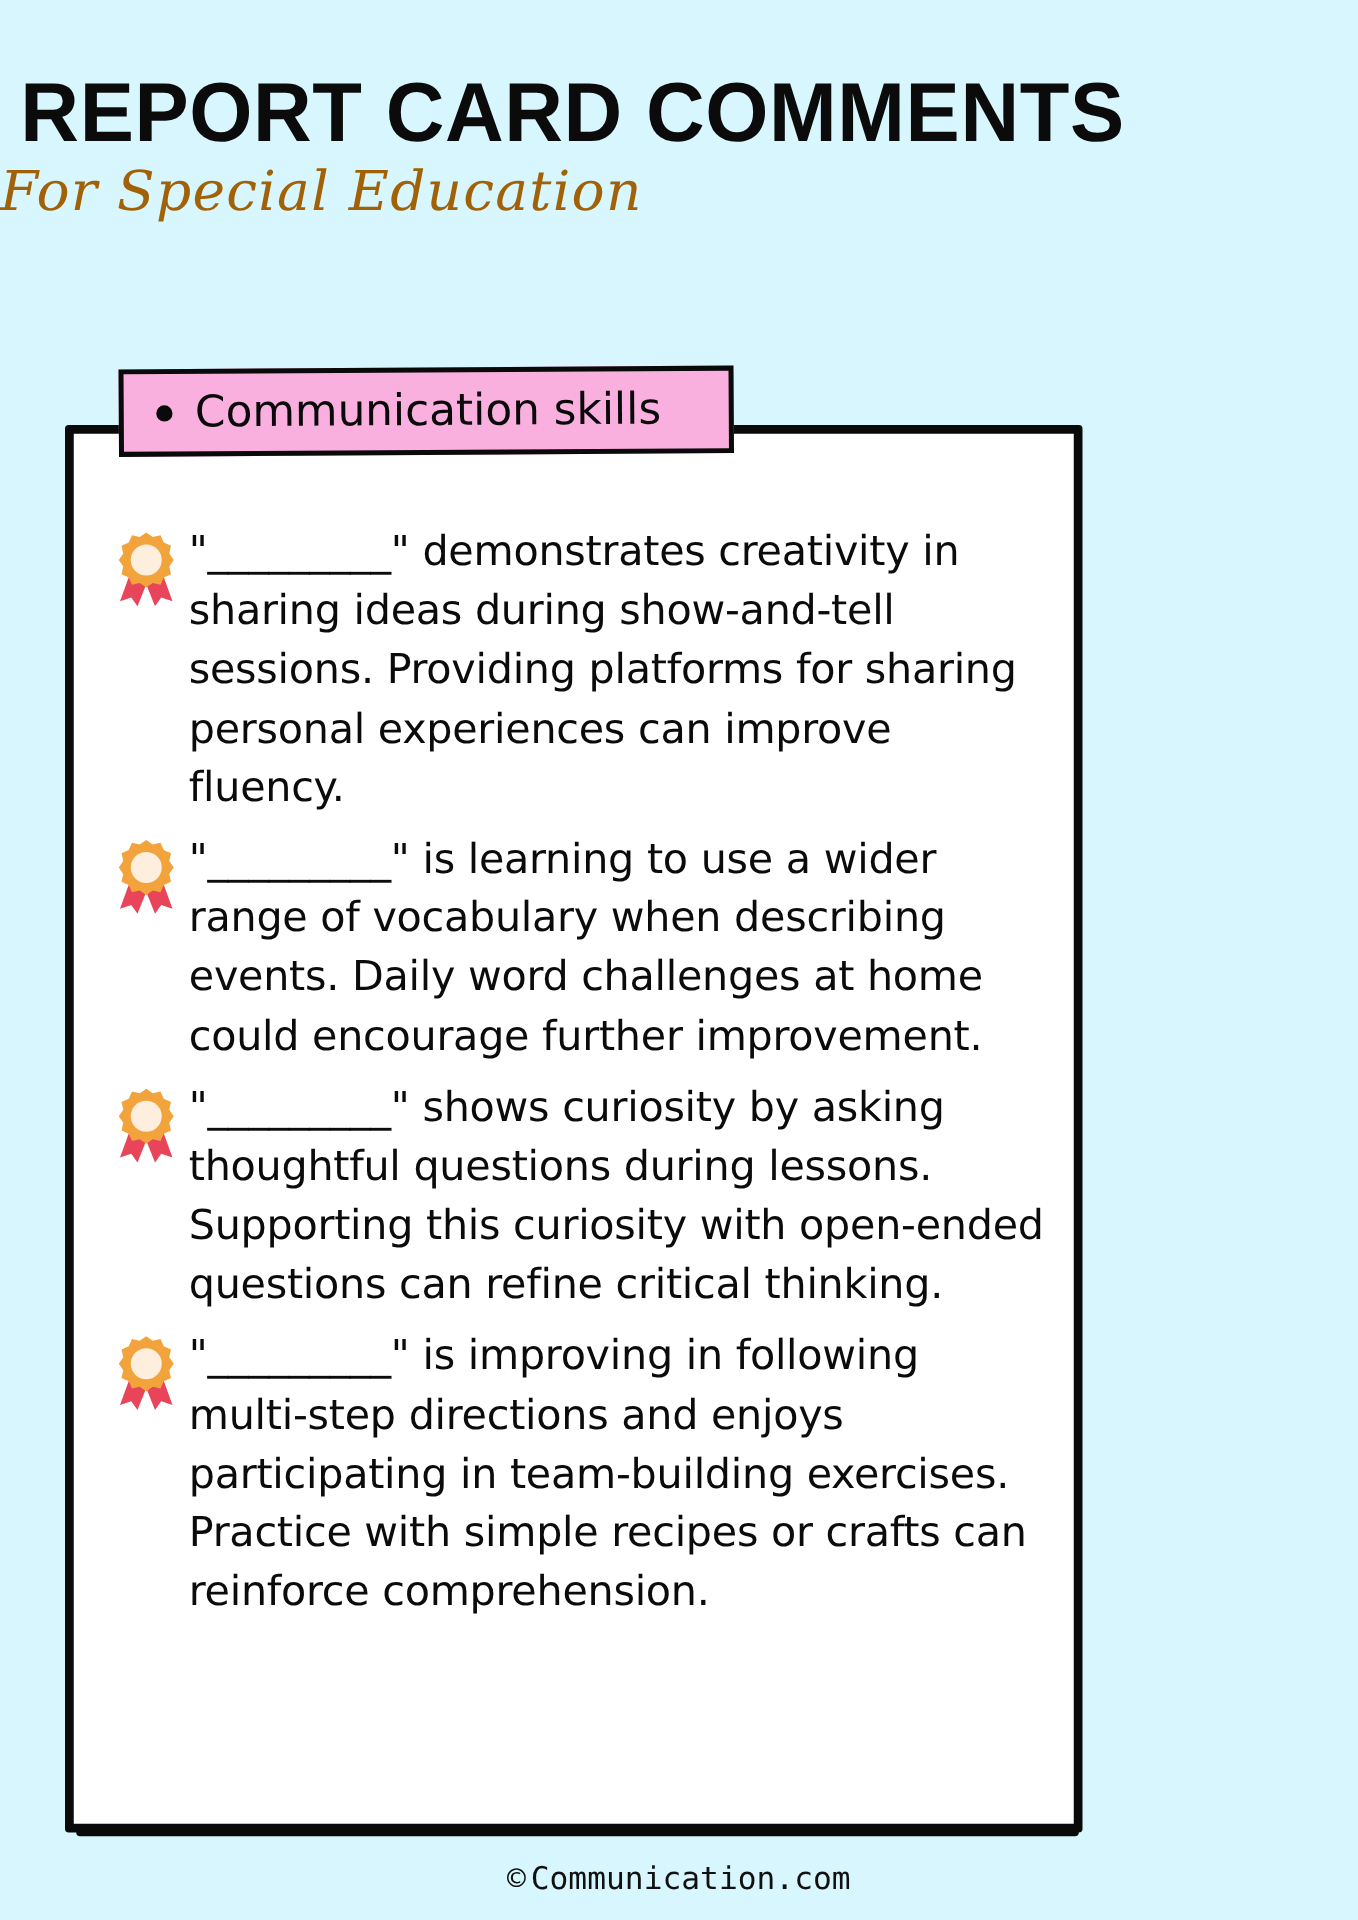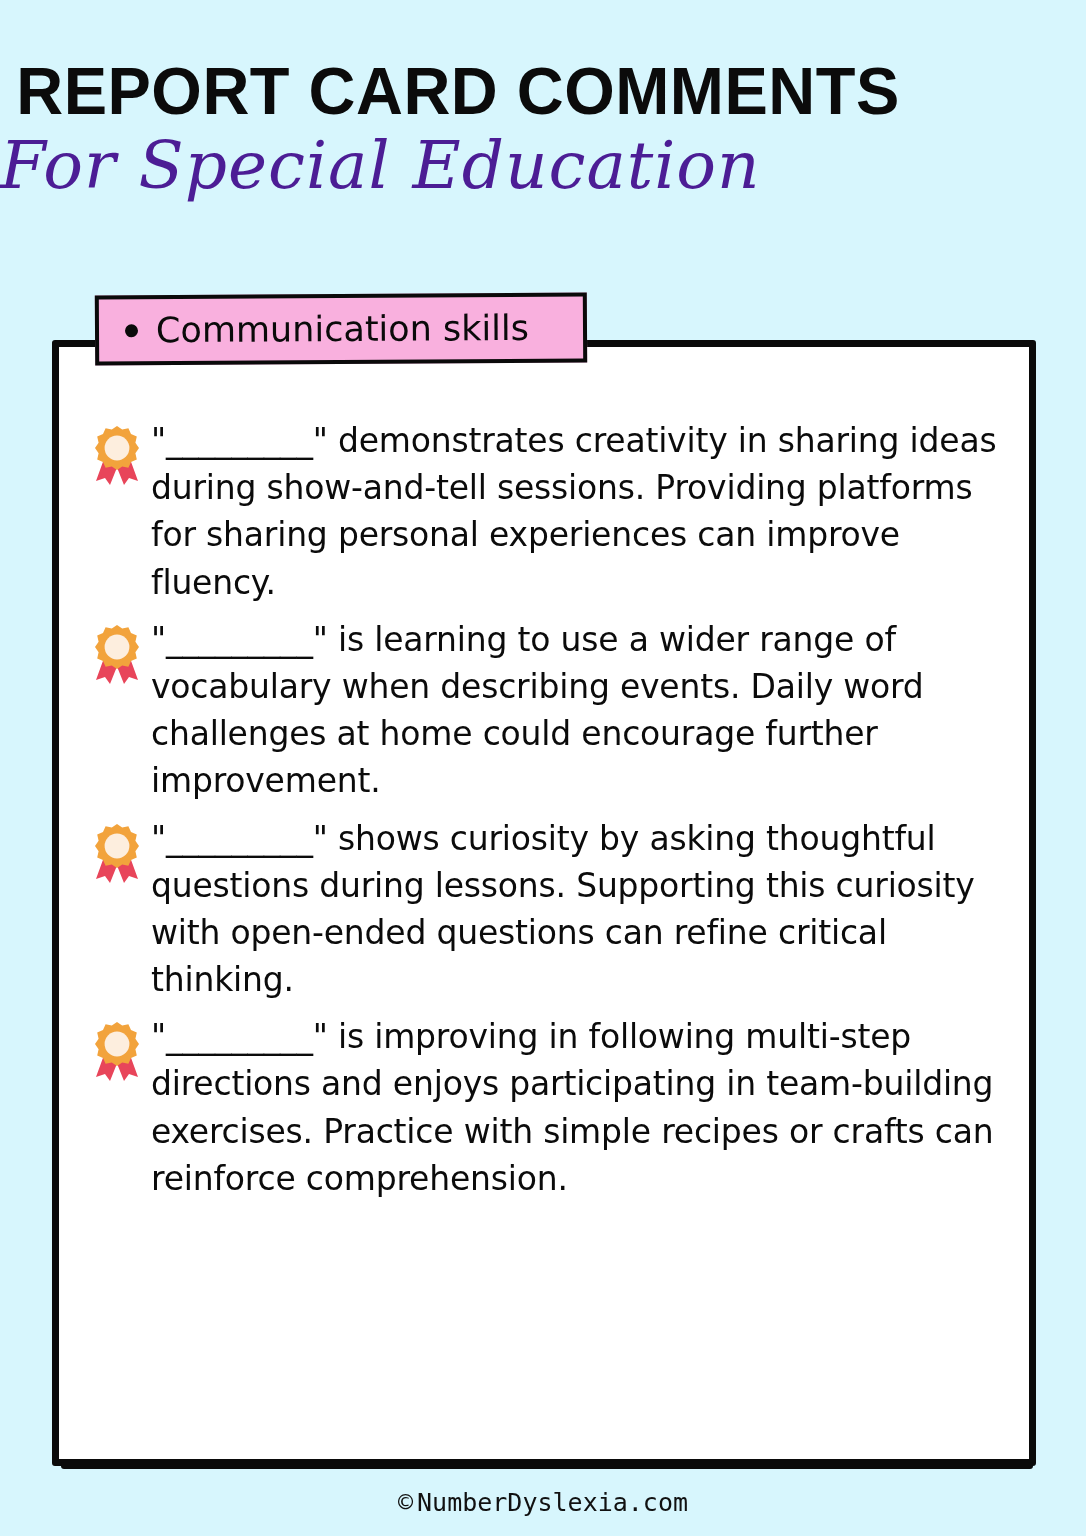--- a/index.html
+++ b/index.html
@@ -27,33 +27,33 @@
     letter-spacing: 0.5px;
     color: #0b0b0b;
     line-height: 1.05;
     margin: 0;
     transform: scaleX(0.97);
   }
   .subtitle {
     font-family: "DejaVu Serif", serif;
     font-style: italic;
     font-weight: normal;
-    font-size: 66px;
-    color: #4c1d95;
+    font-size: 44px;
+    color: #a16207;
     line-height: 1.1;
     margin: 4px 0 0 0;
     letter-spacing: 1px;
   }
 
   
   .card-wrap {
     position: absolute;
     left: 52px;
     top: 340px;
-    width: 984px;
+    width: 814px;
     height: 1126px;
   }
   .card {
     position: absolute;
     inset: 0;
     background: #ffffff;
     border: 7px solid #0a0a0a;
     border-radius: 3px;
     box-sizing: border-box;
   }
@@ -208,14 +208,14 @@
           </svg>
         </span>
         <span class="bullet-text">"_________" is improving in following multi-step directions and enjoys participating in team-building exercises. Practice with simple recipes or crafts can reinforce comprehension.</span>
       </div>
 
     </div>
   </div>
 </div>
 
 <div class="footer">
-  <span class="copy">©</span><span>NumberDyslexia.com</span>
+  <span class="copy">©</span><span>Communication.com</span>
 </div>
 
 </body></html>

